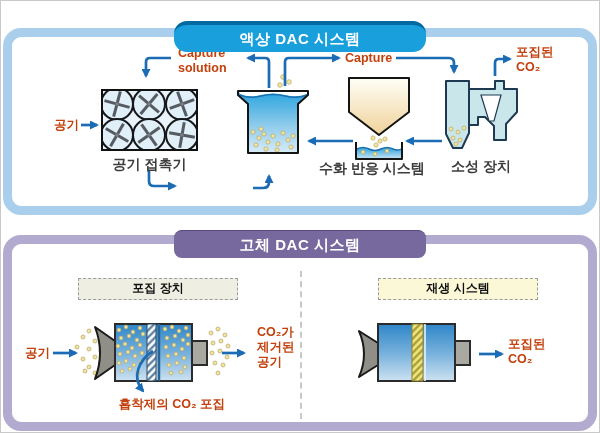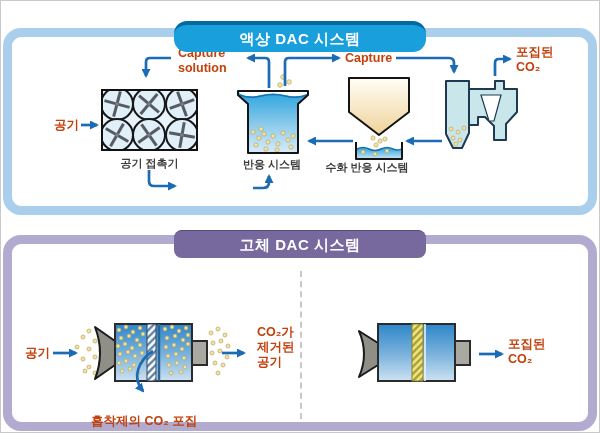--- a/index.html
+++ b/index.html
@@ -20,21 +20,21 @@
     color:#fff;font-weight:bold;font-size:15px;text-align:center;line-height:27px;
     z-index:6;letter-spacing:.5px;
   }
   .tab-liquid{top:20px;background:var(--liquid-accent,#189fdc);border-top:4px solid #0369a1;}
   .tab-solid{top:229px;background:var(--solid-accent,#77699e);border-top:1px solid #564a7e;border-radius:8px;}
   .lbl{
     position:absolute;font-weight:bold;font-size:12.5px;color:#c2410c;
     white-space:pre-line;line-height:1.18;z-index:5;
   }
   .cap{
-    position:absolute;font-weight:600;font-size:11px;color:#3c3c3c;
+    position:absolute;font-weight:600;font-size:14px;color:#3c3c3c;
     text-align:center;z-index:5;white-space:nowrap;
   }
   .dashedbox{
     position:absolute;top:277px;width:160px;height:22px;box-sizing:border-box;
     border:1.5px dashed #9b9b9b;text-align:center;font-weight:bold;font-size:12px;
     line-height:19px;color:#111;z-index:5;
   }
   .box-capture{left:77px;background:var(--capture-label-bg,#efeee2);}
   .box-regen{left:377px;background:var(--regen-label-bg,#fbf8d8);}
   .divider{
@@ -147,21 +147,20 @@
         <circle class="pdot" cx="52" cy="59" r="2.1"></circle>
         <circle class="pdot" cx="57" cy="66" r="2.1"></circle>
       <circle class="pdot" cx="60" cy="73" r="2.1"></circle>
         <circle class="pdot" cx="46" cy="76" r="2.1"></circle>
         <circle class="pdot" cx="35" cy="75" r="2.1"></circle>
       <circle class="pdot" cx="62" cy="62" r="2.1"></circle>
         <circle class="pdot" cx="30" cy="55" r="2.1"></circle>
     </g>
     <path class="equip-stroke" d="M7,17 L77,17 L77,21 L67,30 L67,79 L17,79 L17,30 L7,21 Z" fill="none"></path>
   </svg>
-  <div class="cap" style="left:230px;top:156px;width:82px">반응 시스템</div>
 
   <svg class="abs" style="left:344px;top:74px;z-index:3" width="68" height="86" viewBox="0 0 68 86">
     <defs>
       <linearGradient id="hop" x1="0" y1="0" x2="0" y2="1">
         <stop offset="0" stop-color="#fffef6"></stop>
           <stop offset="1" stop-color="#efd29a"></stop>
       </linearGradient>
       <linearGradient id="cliq" x1="0" y1="0" x2="0" y2="1">
         <stop offset="0" stop-color="#2ba3de"></stop>
           <stop offset="1" stop-color="#bfe0f2"></stop>
@@ -185,26 +184,29 @@
     <path d="M27,12 L53,12 L53,4 L62,4 L62,12 L75,12 L75,35 L64,47 L64,63 L52,63 L52,49 L43,40 L36,40 L36,48 L27,48 Z" fill="#c9e6eb" stroke="#1d3a50" stroke-width="2" stroke-linejoin="round"></path>
     <path d="M39,18 L59,18 L52,44 L47,44 Z" fill="#ffffff" stroke="#1d3a50" stroke-width="1.2"></path>
     <path d="M4,4 L27,4 L27,56 L20,71 L11,71 L4,57 Z" fill="#c9e6eb" stroke="#1d3a50" stroke-width="2" stroke-linejoin="round"></path>
     <circle class="pdot" cx="9" cy="52" r="2"></circle>
       <circle class="pdot" cx="16" cy="55" r="2"></circle>
       <circle class="pdot" cx="22" cy="51" r="2"></circle>
     <circle class="pdot" cx="11" cy="61" r="2"></circle>
       <circle class="pdot" cx="18" cy="63" r="2"></circle>
       <circle class="pdot" cx="14" cy="67" r="2"></circle>
   </svg>
+  <div class="cap" style="left:441px;top:157px;width:78px">소성 장치</div>
 
 
   <div class="panel panel-solid"></div>
   <div class="tab tab-solid">고체 DAC 시스템</div>
   <div class="divider"></div>
 
+  <div class="dashedbox box-capture">포집 장치</div>
+  <div class="dashedbox box-regen">재생 시스템</div>
 
   <div class="lbl" style="left:24px;top:345px">공기</div>
 
   <svg class="abs" style="left:70px;top:318px;z-index:3" width="172" height="72" viewBox="0 0 172 72">
     <defs>
       <linearGradient id="bg1" x1="0" y1="0" x2="0" y2="1">
         <stop offset="0" stop-color="#2e86c9"></stop>
           <stop offset="0.55" stop-color="#7db4dd"></stop>
           <stop offset="1" stop-color="#cde2f2"></stop>
       </linearGradient>
@@ -293,21 +295,21 @@
         <circle class="pdot" cx="149" cy="32" r="2"></circle>
         <circle class="pdot" cx="156" cy="38" r="2"></circle>
       <circle class="pdot" cx="144" cy="44" r="2"></circle>
         <circle class="pdot" cx="152" cy="46" r="2"></circle>
         <circle class="pdot" cx="147" cy="54" r="2"></circle>
     </g>
   </svg>
   <div class="lbl" style="left:256px;top:324px">CO₂가
 제거된
 공기</div>
-  <div class="lbl" style="left:90px;top:413px;width:134px;text-align:left">흡착제의 CO₂ 포집</div>
+  <div class="lbl" style="left:90px;top:396px;width:134px;text-align:right">흡착제의 CO₂ 포집</div>
 
   <svg class="abs" style="left:350px;top:318px;z-index:3" width="160" height="72" viewBox="0 0 160 72">
     <defs>
       <linearGradient id="bg2" x1="0" y1="0" x2="0" y2="1">
         <stop offset="0" stop-color="#2e86c9"></stop>
           <stop offset="0.55" stop-color="#7db4dd"></stop>
           <stop offset="1" stop-color="#cde2f2"></stop>
       </linearGradient>
       <pattern id="hatchY" width="5" height="5" patternUnits="userSpaceOnUse" patternTransform="rotate(45)">
         <rect width="5" height="5" fill="#f0e87e"></rect>

